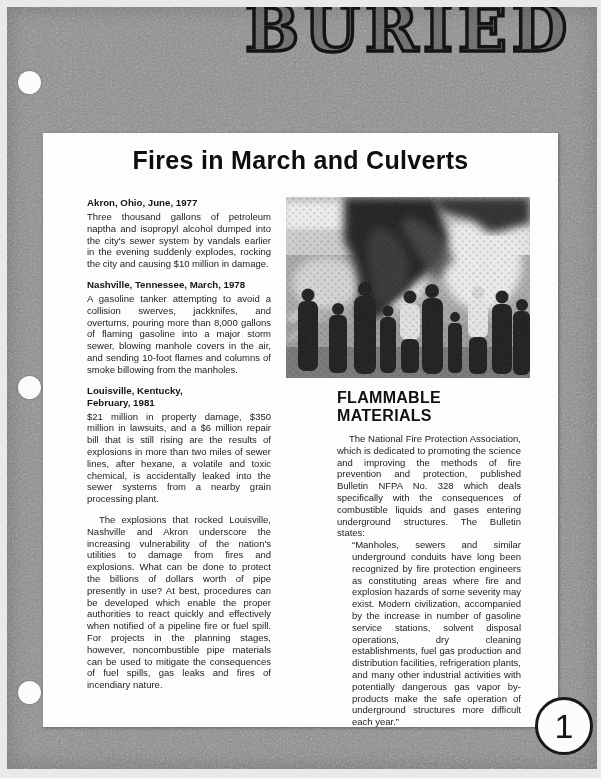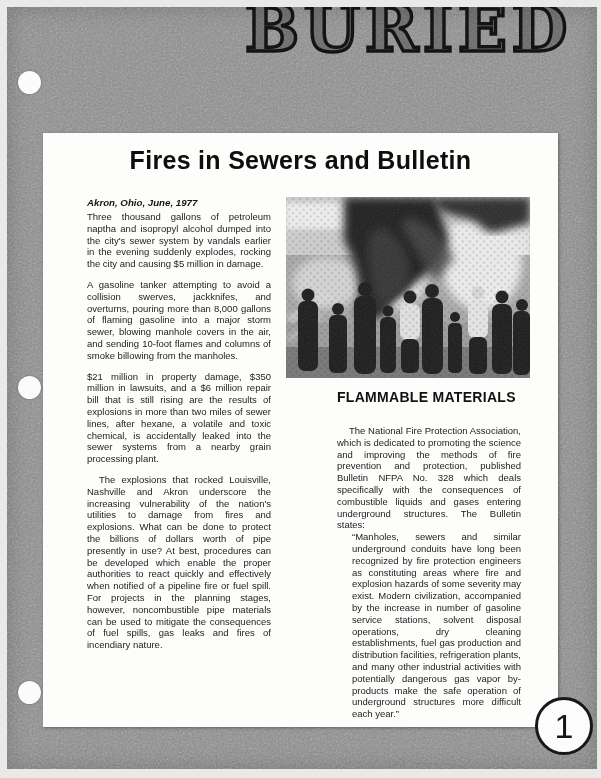--- a/index.html
+++ b/index.html
@@ -52,29 +52,29 @@
     position:absolute; left:0; top:13px; width:100%;
     text-align:center; font-weight:bold; font-size:25px; letter-spacing:.3px;
     color:#0e0e0e;
   }
   .col-left  { position:absolute; left:44px;  top:64px;  width:184px; }
   .col-right { position:absolute; left:294px; top:256px; width:184px; }
 
   .sec { margin-bottom:9px; }
   .sec-h {
     font-weight:bold; font-size:9.7px; line-height:12px;
-    white-space:pre-line; margin-bottom:2px; color:#151515;font-style:italic;
+    white-space:pre-line; margin-bottom:2px; color:#151515;
   }
   .body-t {
     font-size:9.5px; line-height:11.8px; text-align:justify; color:#222;
   }
   .indent { text-indent:12px; }
   .flam-h {
-    font-weight:bold; font-size:14px; letter-spacing:.3px;
-    margin-bottom:20px; color:#111;
+    font-weight:bold; font-size:16px; letter-spacing:.3px;
+    margin-bottom:8px; color:#111;
   }
   .quote-block { padding-left:15px; }
 
   
   .photo {
     position:absolute; left:243px; top:64px; width:244px; height:181px;
     background:#b9b9b9; overflow:hidden;
   }
   .photo svg { display:block; }
 
@@ -100,31 +100,34 @@
   </svg>
 
   <div class="m-buried">BURIED</div>
 
   <div class="punch p1"></div>
   <div class="punch p2"></div>
   <div class="punch p3"></div>
 </div>
 
 <div class="page">
-  <div class="headline">Fires in Sewers and Bulletin</div>
+  <div class="headline">Fires in March and Culverts</div>
 
   <div class="col-left">
     <div class="sec">
       <div class="sec-h">Akron, Ohio, June, 1977</div>
-      <div class="body-t">Three thousand gallons of petroleum naptha and isopropyl alcohol dumped into the city's sewer system by vandals earlier in the evening suddenly explodes, rocking the city and causing $5 million in damage.</div>
+      <div class="body-t">Three thousand gallons of petroleum naptha and isopropyl alcohol dumped into the city's sewer system by vandals earlier in the evening suddenly explodes, rocking the city and causing $10 million in damage.</div>
     </div>
     <div class="sec">
+      <div class="sec-h">Nashville, Tennessee, March, 1978</div>
       <div class="body-t">A gasoline tanker attempting to avoid a collision swerves, jackknifes, and overturns, pouring more than 8,000 gallons of flaming gasoline into a major storm sewer, blowing manhole covers in the air, and sending 10-foot flames and columns of smoke billowing from the manholes.</div>
     </div>
     <div class="sec">
+      <div class="sec-h">Louisville, Kentucky,
+February, 1981</div>
       <div class="body-t">$21 million in property damage, $350 million in lawsuits, and a $6 million repair bill that is still rising are the results of explosions in more than two miles of sewer lines, after hexane, a volatile and toxic chemical, is accidentally leaked into the sewer systems from a nearby grain processing plant.</div>
     </div>
     <div class="body-t indent">The explosions that rocked Louisville, Nashville and Akron underscore the increasing vulnerability of the nation's utilities to damage from fires and explosions. What can be done to protect the billions of dollars worth of pipe presently in use? At best, procedures can be developed which enable the proper authorities to react quickly and effectively when notified of a pipeline fire or fuel spill. For projects in the planning stages, however, noncombustible pipe materials can be used to mitigate the consequences of fuel spills, gas leaks and fires of incendiary nature.</div>
   </div>
 
   <div class="photo">
     <svg width="244" height="181" viewBox="0 0 244 181" xmlns="http://www.w3.org/2000/svg">
       <defs>
         <filter id="smokeBlur">
             <feGaussianBlur stdDeviation="4"></feGaussianBlur>

